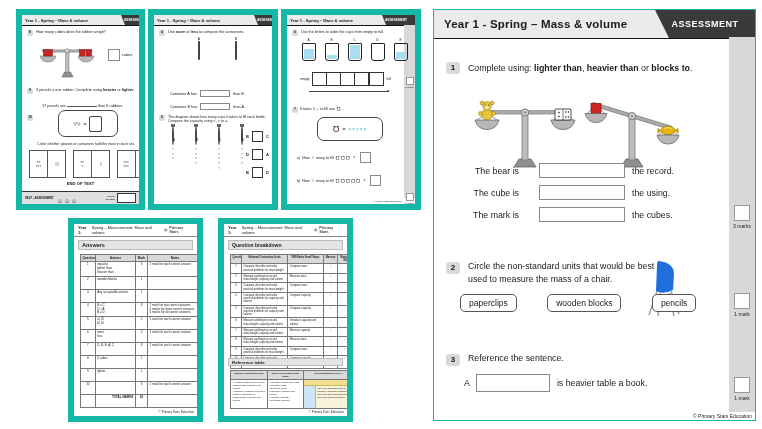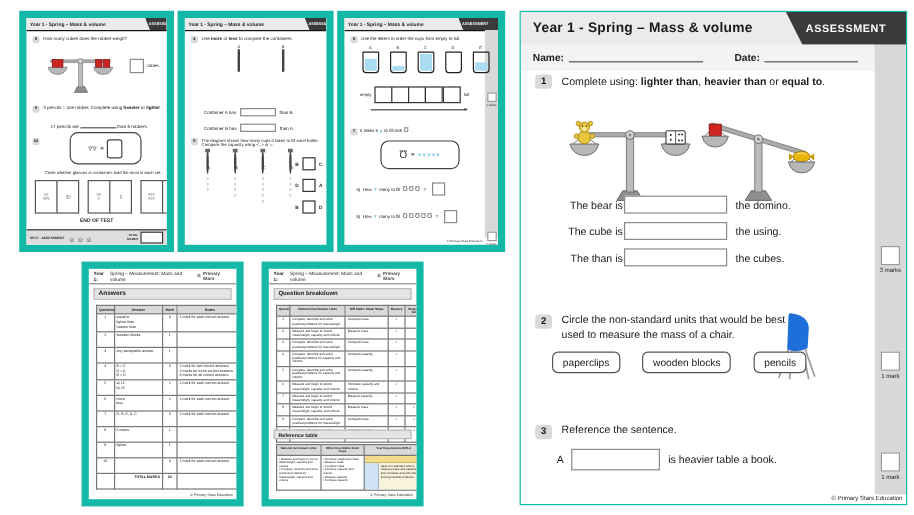--- a/index.html
+++ b/index.html
@@ -24,25 +24,25 @@
   #main .badge{width:100px;font-size:9px;letter-spacing:.5px;justify-content:center;clip-path:polygon(0 0,100% 0,100% 100%,14px 100%)}
   #main .nameband{position:absolute;top:26.5px;left:0;right:26px;height:22px;background:#f3f3f3;display:flex;align-items:center;font-weight:bold;font-size:8.5px}
   #main .strip{top:26.5px;bottom:8px;right:0;width:26px}
   #main .markbox{width:16px;height:16px}
   #main .marklbl{font-size:5px}
   #main .chip{width:14px;height:12px;font-size:8px;line-height:12px;border-radius:3px}
   #main .qtext{position:absolute;font-size:8.8px}
   .scales{position:absolute;left:40px;top:64px;width:210px;height:100px}
   #main .sentences{position:absolute;left:12px;top:150px;width:260px}
   #main .sent{display:flex;align-items:center;height:21px;margin-bottom:1px;font-size:8.8px}
-  #main .sent .sp{width:73px;text-align:right;margin-right:1px}
+  #main .sent .sp{width:73px;text-align:right;margin-right:20px}
   #main .sent .sbox{width:86px;height:15px}
   #main .sent .ss{margin-left:7px}
   #main .options{position:absolute;left:26px;top:282px}
-  .pill{display:inline-block;border:1px solid #555;border-radius:5px;background:#fff;font-size:8.5px;padding:3px 8px;margin-right:14px}
+  .pill{display:inline-block;border:1px solid #555;border-radius:5px;background:#fff;font-size:8.5px;padding:3px 8px;margin-right:26px}
   .chairsvg{position:absolute;left:212px;top:250px;width:36px;height:58px}
   #main .q3row{position:absolute;left:30px;top:364px;display:flex;align-items:center;font-size:8.8px}
   #main .q3row .qbox{width:74px;height:18px;margin:0 7px 0 6px}
   .pagefoot{position:absolute;right:3px;bottom:1px;font-size:5px;color:#222}
   
   .thumb .wshdr{height:10px}
   .thumb .wstitle{font-size:4.1px;font-weight:bold;margin-left:3px;white-space:nowrap}
   .thumb .badge{font-size:3.2px;padding-left:3px;clip-path:polygon(0 0,100% 0,100% 100%,4px 100%)}
   .thumb .chip{width:6px;height:5.5px;font-size:3.2px;line-height:5.5px}
   .tq{position:absolute;font-size:3.8px}
@@ -662,37 +662,31 @@
     </tbody>
   </table>
   <span class="docfoot">© Primary Stars Education</span>
 </div>
 
 <div class="page" id="main">
   <div class="wshdr">
     <span class="wstitle">Year 1 - Spring – Mass &amp; volume</span>
     <span class="badge">ASSESSMENT</span>
   </div>
-  <div class="nameband">
-    <span style="margin-left:10px">Name:</span>
-    <span class="uline" style="width:112px;margin-left:4px"></span>
-    <span style="margin-left:26px">Date:</span>
-    <span class="uline" style="width:78px;margin-left:4px"></span>
-  </div>
   <div class="strip">
     <span class="markbox" style="top:168px"></span>
     <span class="marklbl" style="top:186px">3 marks</span>
     <span class="markbox" style="top:256px"></span>
     <span class="marklbl" style="top:274px">1 mark</span>
     <span class="markbox" style="top:340px"></span>
     <span class="marklbl" style="top:358px">1 mark</span>
   </div>
 
   <span class="chip" style="left:12px;top:52px">1</span>
-  <span class="qtext" style="left:34px;top:53px"><span>Complete using: </span><b>lighter than</b><span>, </span><b>heavier than</b><span> or </span><b>equal to</b><span>.</span></span>
+  <span class="qtext" style="left:34px;top:53px"><span>Complete using: </span><b>lighter than</b><span>, </span><b>heavier than</b><span> or </span><b>blocks to</b><span>.</span></span>
 
   <svg class="scales" viewBox="0 0 210 100">
     <g>
       <path d="M40,93 h22 l-5,-8 h-12 z" fill="#8f8f8f" stroke="#666" stroke-width="0.8"></path>
       <rect x="48" y="38" width="6" height="48" fill="#bcbcbc" stroke="#777" stroke-width="0.8"></rect>
       <rect x="9" y="36.5" width="84" height="3.6" rx="1.8" fill="#aaa" stroke="#777" stroke-width="0.6"></rect>
       <circle cx="51" cy="38.5" r="3.6" fill="#d2d2d2" stroke="#666" stroke-width="0.8"></circle>
       <circle cx="51" cy="38.5" r="1.2" fill="#888"></circle>
       <line x1="13" y1="39" x2="3" y2="46" stroke="#777" stroke-width="0.8"></line>
       <line x1="13" y1="39" x2="23" y2="46" stroke="#777" stroke-width="0.8"></line>
@@ -746,31 +740,31 @@
         <path d="M-11,8 h22 q-2.3,9 -11,9 q-8.7,0 -11,-9 z" fill="#b7b7b7" stroke="#666" stroke-width="0.8"></path>
       </g>
     </g>
   </svg>
 
   <div class="sentences">
 
       <div class="sent">
         <span class="sp">The bear is</span>
         <span class="inbox sbox"></span>
-        <span class="ss">the domino.</span>
+        <span class="ss">the record.</span>
       </div>
 
       <div class="sent">
         <span class="sp">The cube is</span>
         <span class="inbox sbox"></span>
         <span class="ss">the using.</span>
       </div>
 
       <div class="sent">
-        <span class="sp">The than is</span>
+        <span class="sp">The mark is</span>
         <span class="inbox sbox"></span>
         <span class="ss">the cubes.</span>
       </div>
     </div>
 
   <span class="chip" style="left:12px;top:252px">2</span>
   <span class="qtext" style="left:34px;top:264px">used to measure the mass of a chair.</span>
   <span class="qtext" style="left:34px;top:251px">Circle the non-standard units that would be best</span>
   <svg class="chairsvg" viewBox="0 0 36 58">
     <path d="M11,31 L3,55" stroke="#9a9a9a" stroke-width="1.4" fill="none"></path>

